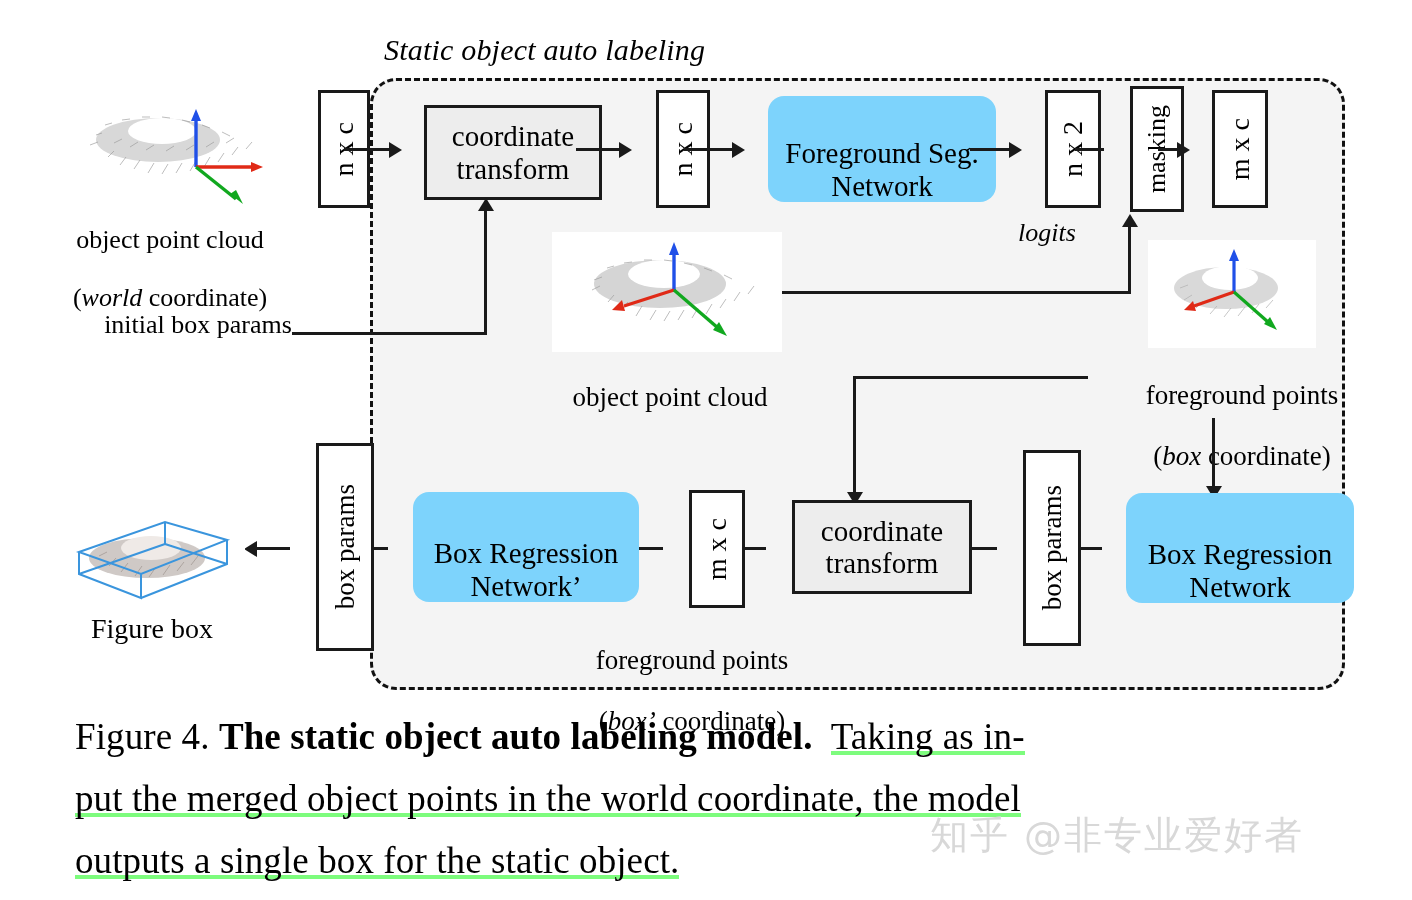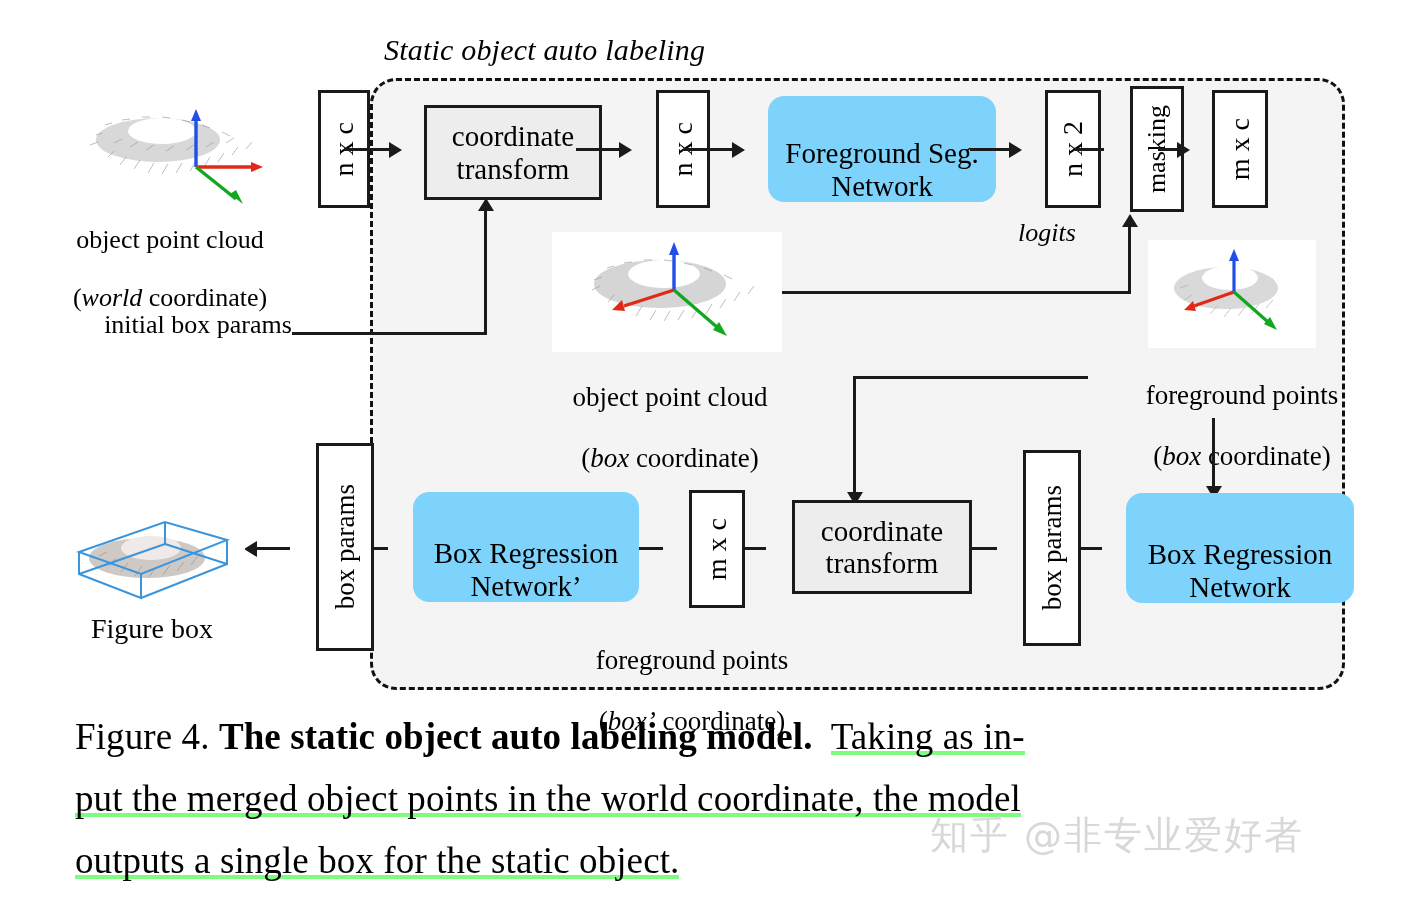--- a/index.html
+++ b/index.html
@@ -212,21 +212,20 @@
         <line x1="122" y1="58" x2="72" y2="74" stroke="#e02a17"></line>
         <line x1="122" y1="58" x2="166" y2="96" stroke="#11a81f"></line>
       </g>
       <polygon points="122,10 117,23 127,23" fill="#2050e8"></polygon>
       <polygon points="60,78 73,79 70,68" fill="#e02a17"></polygon>
       <polygon points="175,104 161,98 167,90" fill="#11a81f"></polygon>
     </svg>
   </div>
   <div class="txt" style="left:520px; top:352px; width:300px; font-size:27px;">
     <div>object point cloud</div>
-    <div><span>(</span><span class="ital">box</span><span> coordinate)</span></div>
   </div>
 
   <div class="ln lnh" style="left:782px; top:291px; width:349px;"></div>
   <div class="ln lnv" style="left:1128px; top:226px; width:3px; height:67px;"></div>
   <div class="arrow u" style="left:1122px; top:214px;"></div>
 
   <div class="pc" style="left:1148px; top:240px; width:168px; height:108px;">
     <svg viewBox="0 0 168 108" preserveAspectRatio="none">
       <ellipse cx="78" cy="48" rx="52" ry="21" fill="#d9d9d9"></ellipse>
       <ellipse cx="82" cy="38" rx="28" ry="12" fill="#fff"></ellipse>

